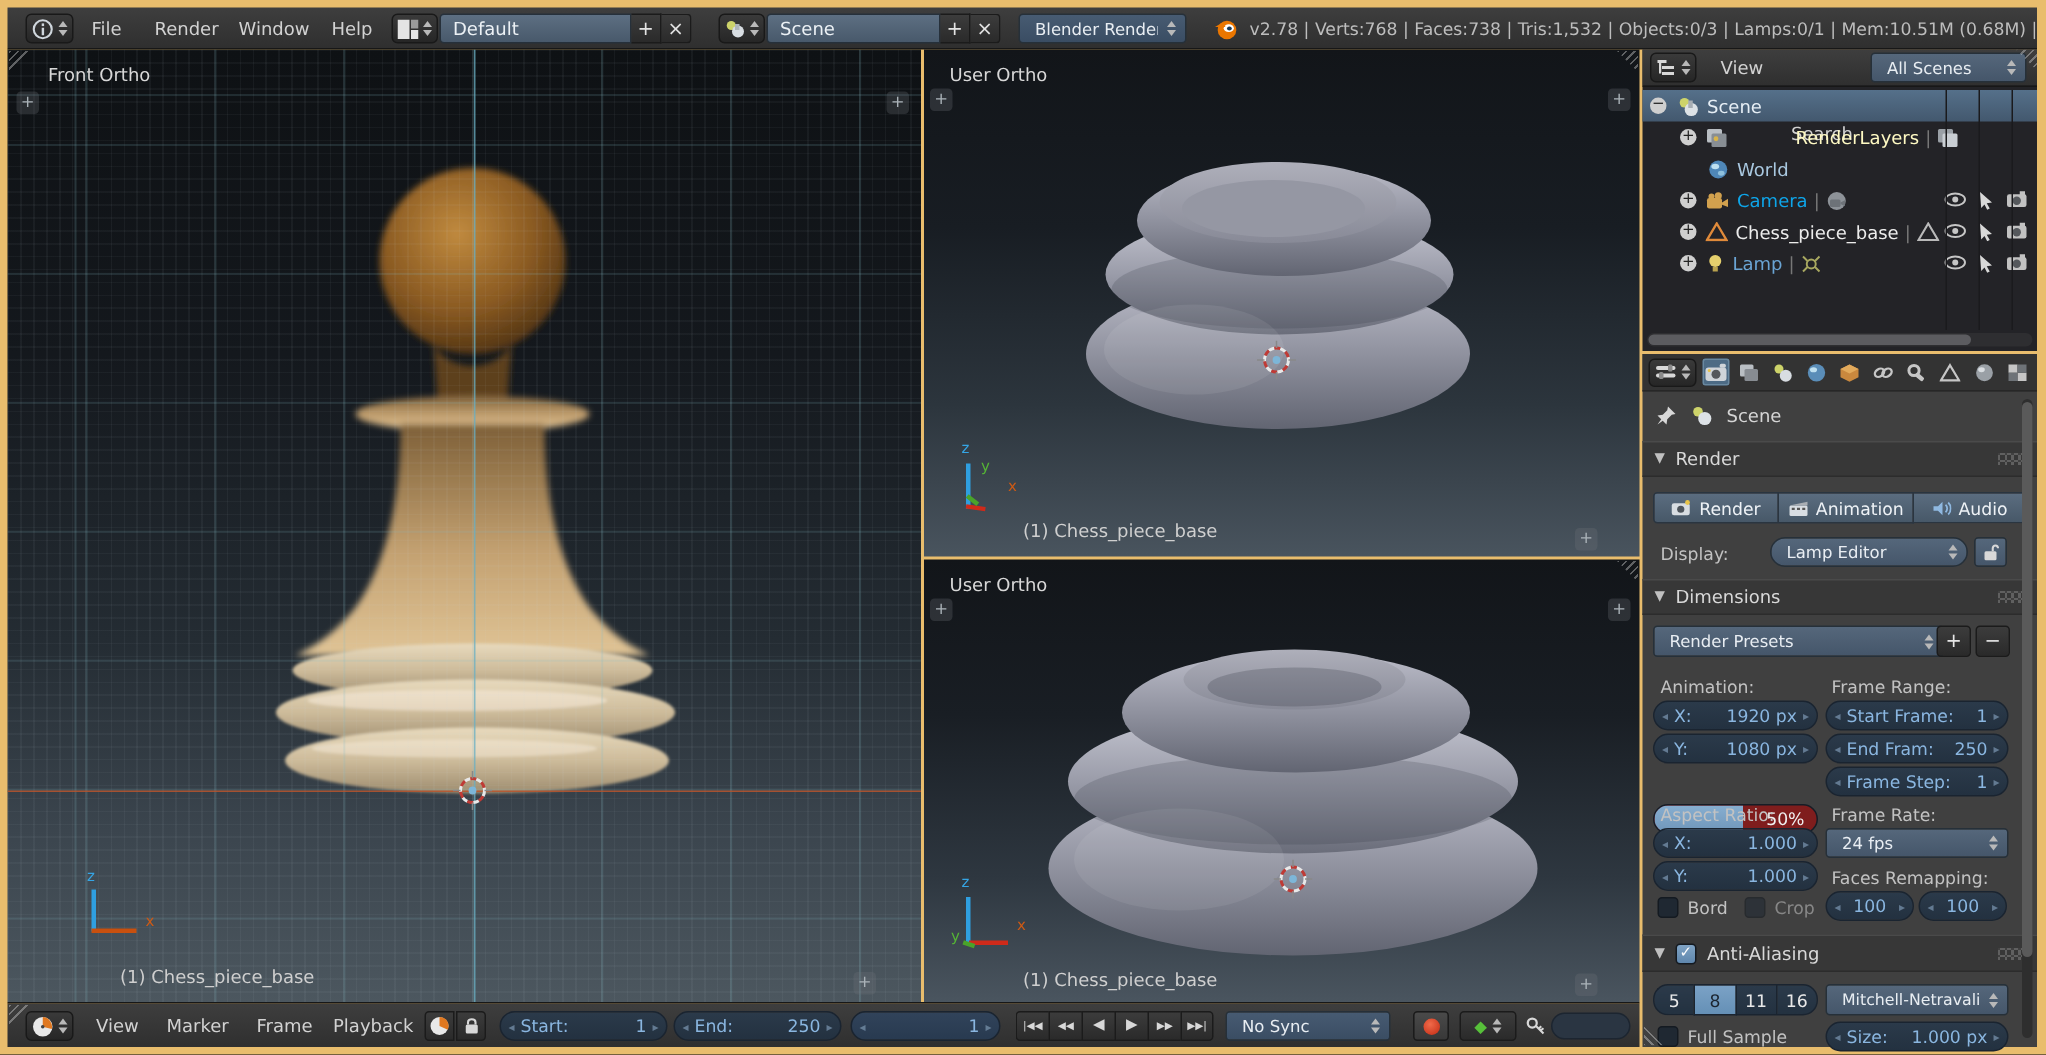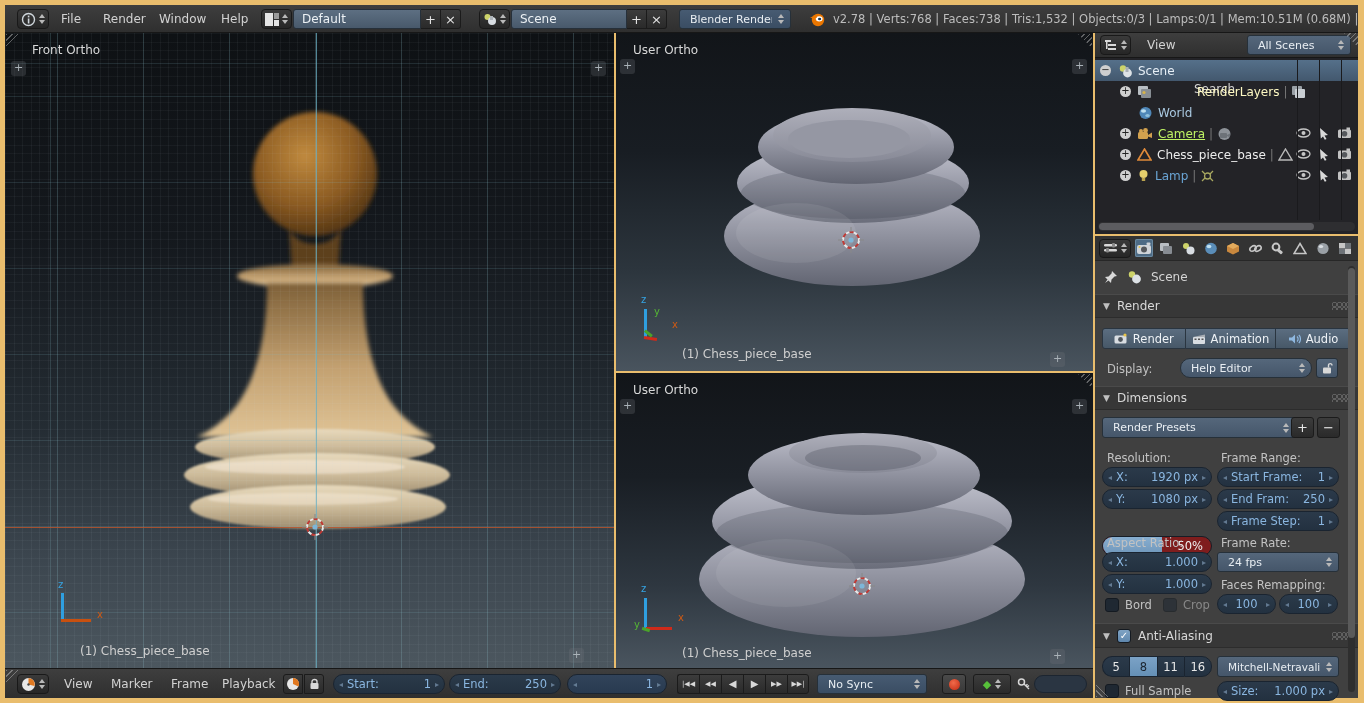--- a/index.html
+++ b/index.html
@@ -427,21 +427,21 @@
     <div class="abs ol-row" style="left:0;top:90px;width:263px;">
       <span class="tgl" style="margin-left:25px;">+</span>
       <span class="ico" style="margin-left:6px;">
         <svg width="16" height="14">
             <rect x="1" y="5" width="10" height="7" rx="1.5" fill="#d2a14e"></rect>
             <path d="M11,8 L15,5.5 L15,11 L11,9.5 Z" fill="#d2a14e"></path>
             <circle cx="4" cy="4" r="2" fill="#d2a14e"></circle>
             <circle cx="8.5" cy="3.5" r="2.4" fill="#d2a14e"></circle>
           </svg>
       </span>
-      <span class="ol-name" style="color:#bef264;text-decoration:underline;">Camera</span>
+      <span class="ol-name" style="color:#0ea5e9;">Camera</span>
       <span class="sep">|</span>
       <span class="ico">
         <svg width="15" height="14">
             <circle cx="7.5" cy="7" r="6" fill="#8d9298"></circle>
             <rect x="3" y="6" width="7" height="5" rx="1" fill="#6d7278"></rect>
             <path d="M10,8 L13,6.5 L13,10.5 L10,9 Z" fill="#6d7278"></path>
           </svg>
       </span>
       <span class="rcol">
         <span class="ico">
@@ -675,21 +675,21 @@
             <svg width="13" height="12">
               <path d="M1,4.5 L4,4.5 L7,1.5 L7,10.5 L4,7.5 L1,7.5 Z" fill="#8fb8e0"></path>
               <path d="M9,3.5 C10.5,4.8 10.5,7.2 9,8.5 M10.8,2 C13,4 13,8 10.8,10" stroke="#8fb8e0" stroke-width="1.2" fill="none"></path>
             </svg>
           </span>
         <span>Audio</span>
       </div>
     </div>
     <div class="abs plab" style="left:12px;top:126px;">Display:</div>
     <div class="abs drop" style="left:85px;top:122px;width:132px;height:20px;">
-      <span class="lbl">Help Editor</span>
+      <span class="lbl">Lamp Editor</span>
       <span class="spin">
           <i class="up"></i>
           <i class="dn"></i>
         </span>
     </div>
     <div class="abs" style="left:221px;top:122px;width:22px;height:20px;border-radius:3px;background:linear-gradient(#55677b,#45566a);border:1px solid #263039;display:flex;align-items:center;justify-content:center;">
       <span class="ico">
           <svg width="11" height="12">
             <rect x="1" y="5.5" width="8" height="6" rx="1" fill="#d8d8d8"></rect>
             <path d="M6.5,5.5 L6.5,3.5 C6.5,1 10,1 10,3.5" stroke="#d8d8d8" stroke-width="1.4" fill="none"></path>
@@ -705,21 +705,21 @@
     <div class="abs drop" style="left:7px;top:181px;width:194px;height:21px;border-radius:3px;justify-content:space-between;">
       <span class="lbl">Render Presets</span>
       <span class="spin">
           <i class="up"></i>
           <i class="dn"></i>
         </span>
     </div>
     <div class="abs" style="left:196px;top:181px;width:23px;height:21px;border-radius:3px;background:linear-gradient(#3c3c3c,#2a2a2a);border:1px solid #1b1b1b;color:#e6e6e6;text-align:center;line-height:19px;font-size:13px;">+</div>
     <div class="abs" style="left:222px;top:181px;width:23px;height:21px;border-radius:3px;background:linear-gradient(#3c3c3c,#2a2a2a);border:1px solid #1b1b1b;color:#e6e6e6;text-align:center;line-height:19px;font-size:13px;">−</div>
 
-    <div class="abs plab" style="left:12px;top:215px;">Resolution:</div>
+    <div class="abs plab" style="left:12px;top:215px;">Animation:</div>
     <div class="abs plab" style="left:126px;top:215px;">Frame Range:</div>
 
     <div class="abs nf" style="left:7px;top:231px;width:110px;">
       <span class="arr">◂</span>
       <span class="l">X:</span>
       <span class="v">1920 px</span>
       <span class="arr" style="margin-left:4px;">▸</span>
     </div>
     <div class="abs nf" style="left:122px;top:231px;width:122px;">
       <span class="arr">◂</span>

